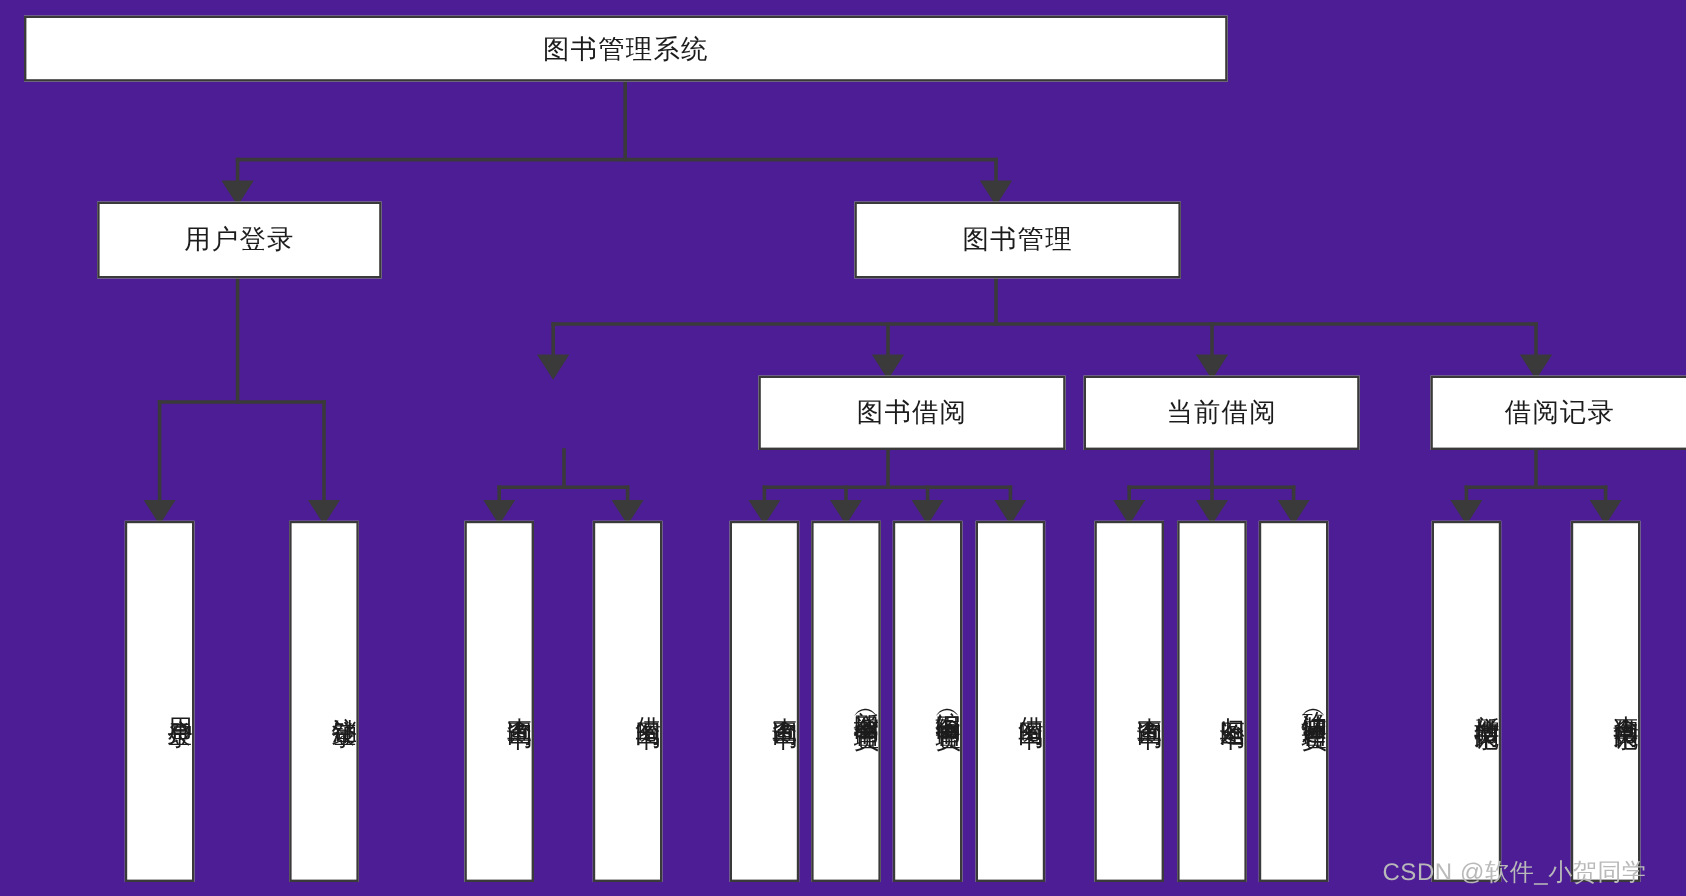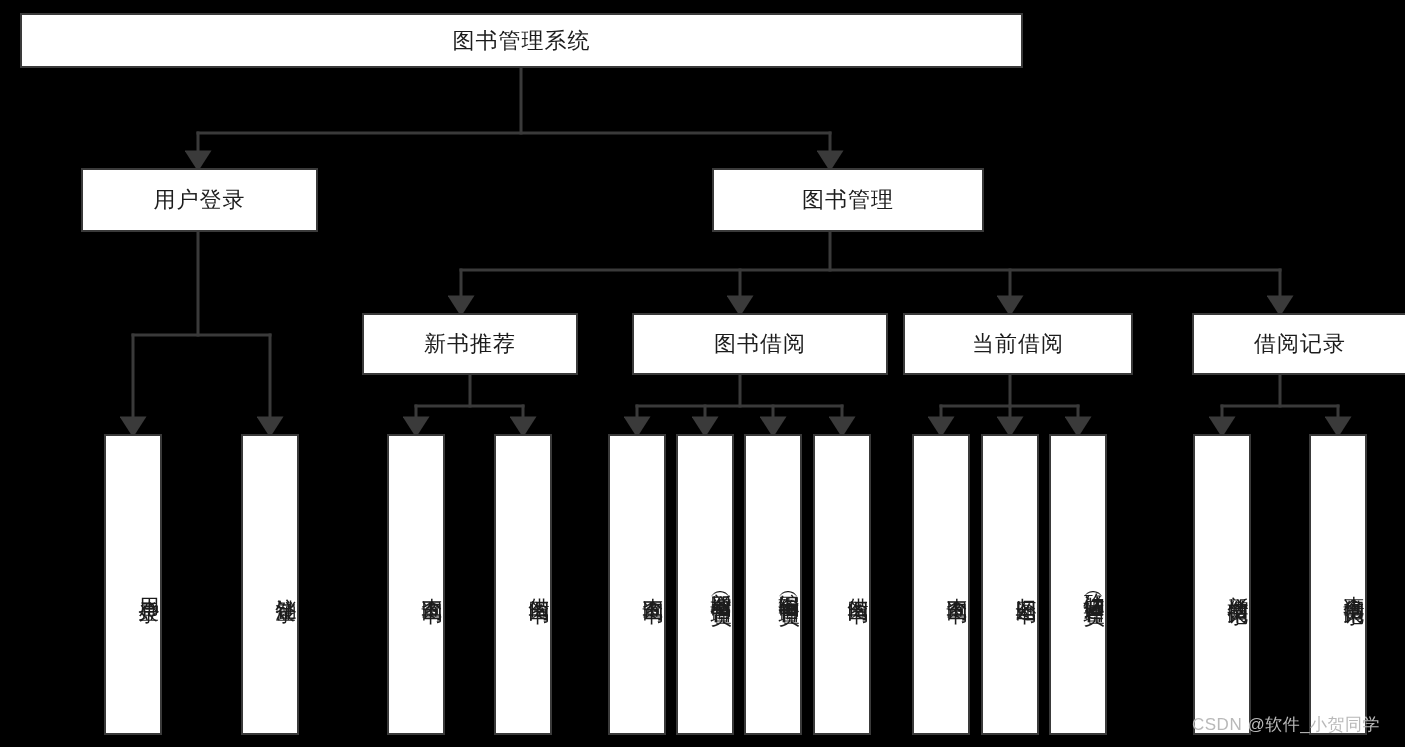--- a/index.html
+++ b/index.html
@@ -7,21 +7,21 @@
     padding: 0;
     background: #ffffff;
   }
   body {
     font-family: "Liberation Sans", "DejaVu Sans", sans-serif;
   }
   #canvas {
     position: relative;
     width: 1405px;
     height: 747px;
-    background: #000000;
+    background: #4c1d95;
     overflow: hidden;
   }
   #svg-layer {
     position: absolute;
     left: 0;
     top: 0;
     width: 1405px;
     height: 747px;
   }
   .node {
@@ -49,23 +49,23 @@
     padding-bottom: 6px;
     align-items: flex-start;
     justify-content: center;
   }
   .node-label {
     display: block;
     white-space: nowrap;
   }
   #watermark {
     position: absolute;
-    left: 1192px;
+    left: 1152px;
     top: 713px;
-    font-size: 17px;
+    font-size: 20px;
     color: #b9b9b9;
     white-space: nowrap;
     z-index: 5;
     letter-spacing: 0.5px;
     text-align: right;
   }
 </style>
 </head>
 <body>
 
@@ -130,23 +130,20 @@
   </div>
 
   <div class="node horizontal" style="left:81px; top:168px; width:237px; height:64px;">
     <span class="node-label">用户登录</span>
   </div>
 
   <div class="node horizontal" style="left:712px; top:168px; width:272px; height:64px;">
     <span class="node-label">图书管理</span>
   </div>
 
-  <div class="node horizontal" style="left:362px; top:313px; width:216px; height:62px;">
-    <span class="node-label">新书推荐</span>
-  </div>
 
   <div class="node horizontal" style="left:632px; top:313px; width:256px; height:62px;">
     <span class="node-label">图书借阅</span>
   </div>
 
   <div class="node horizontal" style="left:903px; top:313px; width:230px; height:62px;">
     <span class="node-label">当前借阅</span>
   </div>
 
   <div class="node horizontal" style="left:1172px; top:313px; width:216px; height:62px;margin-left:20px;">

